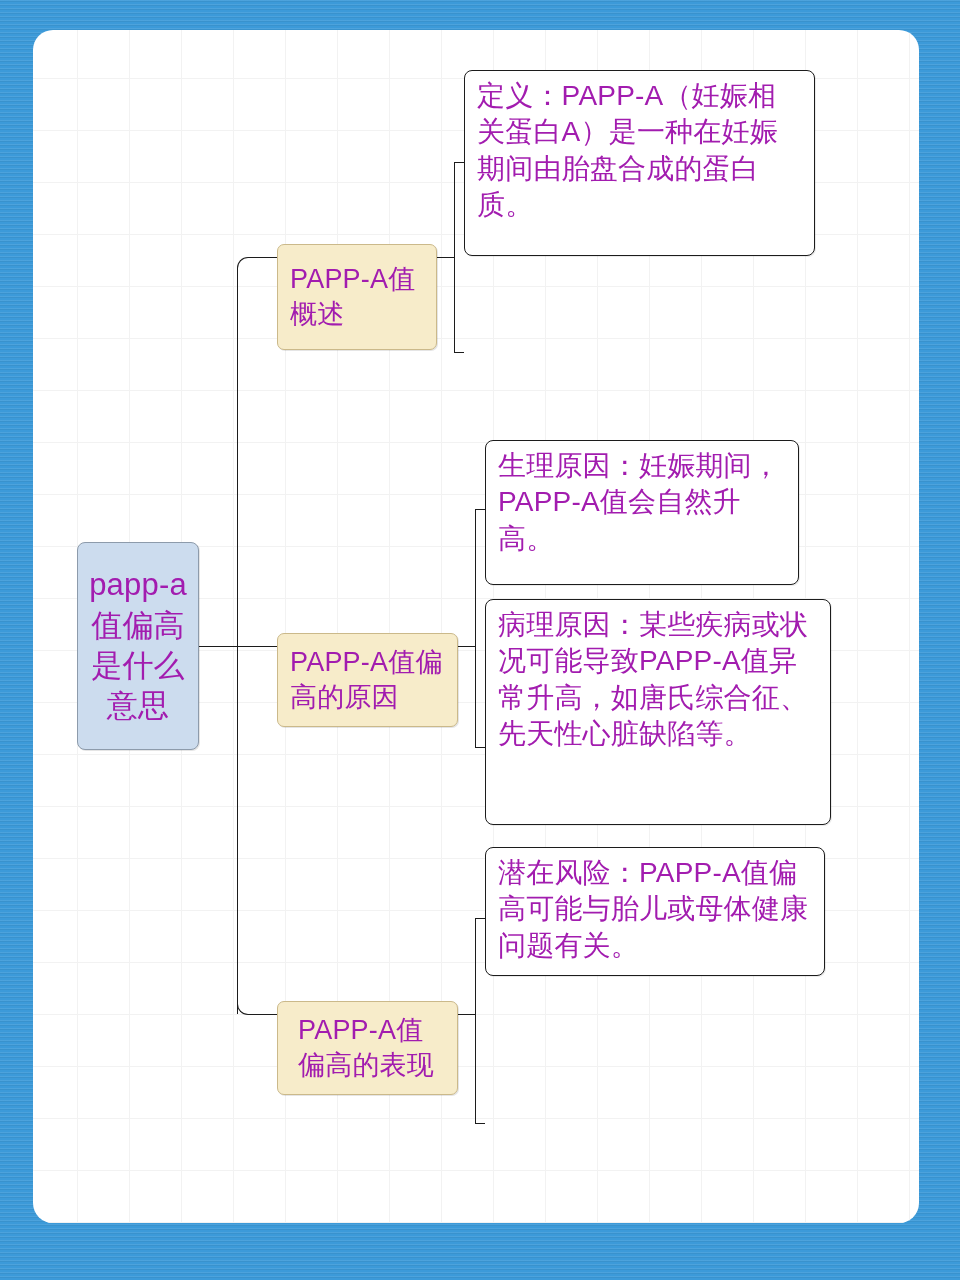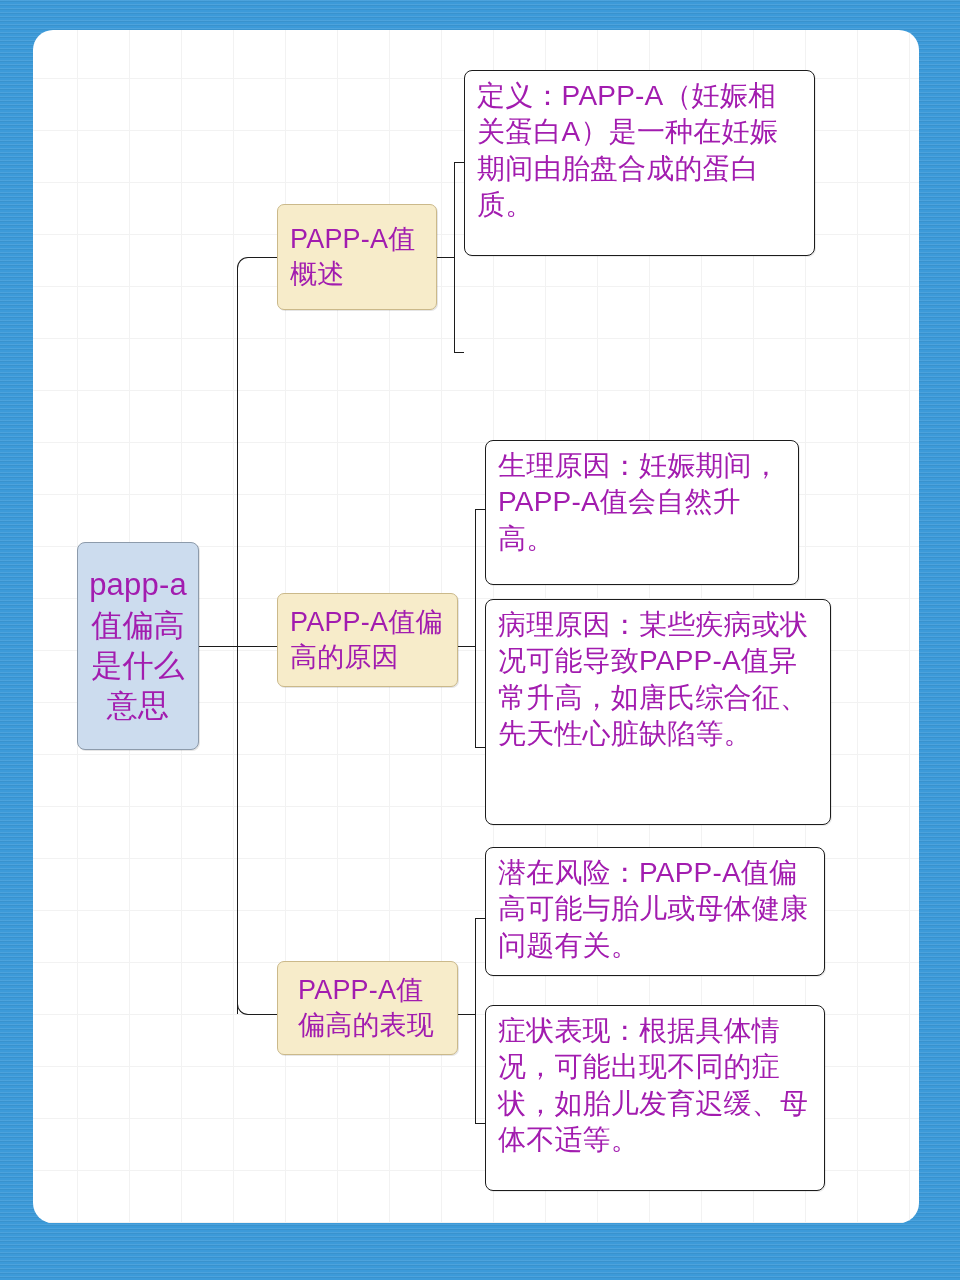--- a/index.html
+++ b/index.html
@@ -84,20 +84,21 @@
   }
 
   
   .node-branch {
     background: #f7ecca;
     border: 1.4px solid #cbb98a;
     border-radius: 7px;
     font-size: 27px;
     padding: 6px 12px;
     box-shadow: 1px 1px 0 rgba(0,0,0,0.10);
+    margin-top: 40px;
   }
 
   
   .node-leaf {
     background: #ffffff;
     border: 1.8px solid #1c1c1c;
     border-radius: 8px;
     font-size: 28px;
     padding: 7px 10px 7px 12px;
     align-items: flex-start;
@@ -185,18 +186,15 @@
       <span class="txt">病理原因：某些疾病或状况可能导致PAPP-A值异常升高，如唐氏综合征、先天性心脏缺陷等。</span>
     </div>
 
     <div class="node node-branch" style="left:244px; top:931px; width:181px; height:94px;padding-left:20px;">
       <span class="txt">PAPP-A值偏高的表现</span>
     </div>
 
     <div class="node node-leaf" style="left:452px; top:817px; width:340px; height:129px;">
       <span class="txt">潜在风险：PAPP-A值偏高可能与胎儿或母体健康问题有关。</span>
     </div>
-    <div class="node node-leaf" style="left:452px; top:975px; width:340px; height:186px;">
-      <span class="txt">症状表现：根据具体情况，可能出现不同的症状，如胎儿发育迟缓、母体不适等。</span>
-    </div>
 
   </div>
 </div>
 
 </body></html>

